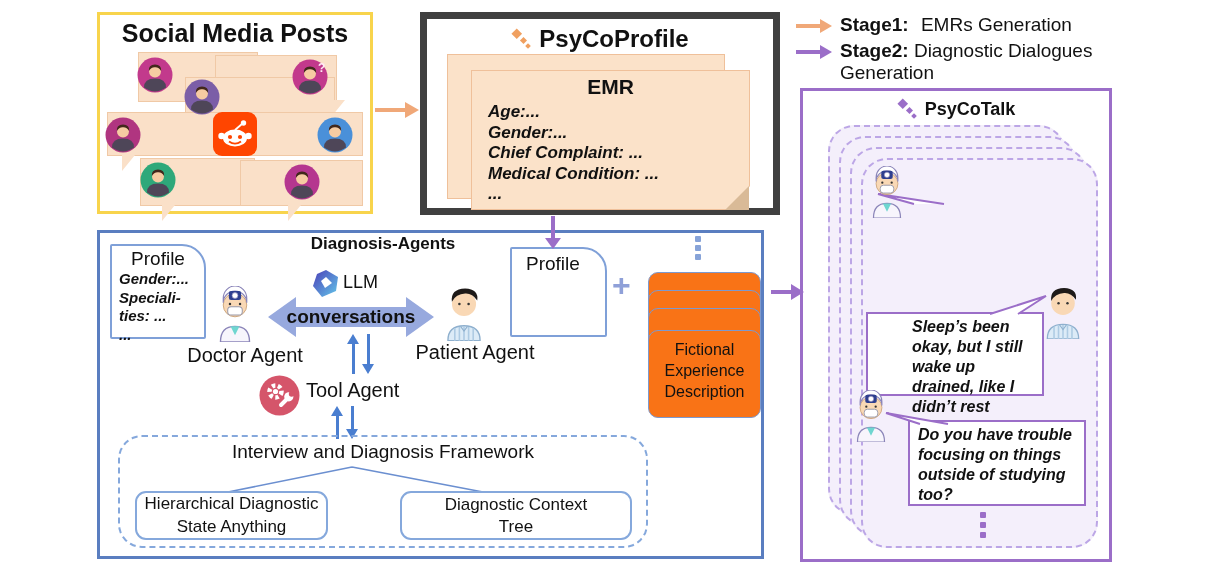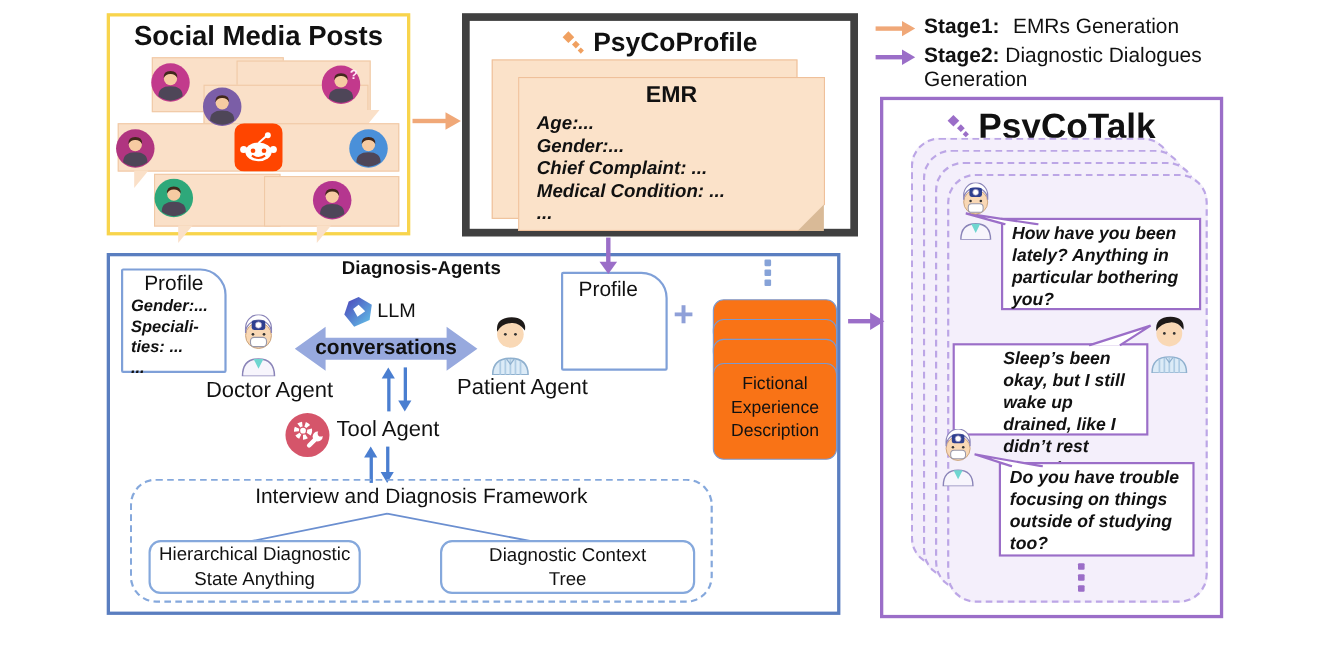--- a/index.html
+++ b/index.html
@@ -319,21 +319,21 @@
 
   <div class="panel" style="left:800px;top:88px;width:312px;height:474px;border:3px solid #9B6EC8;">
     <div class="abs" style="left:0;top:5px;width:100%;display:flex;align-items:center;justify-content:center;gap:4px;">
       <span>
         <svg width="24" height="26" viewBox="0 0 24 26">
           <rect x="2" y="4" width="7.5" height="7.5" fill="#9B6EC8" transform="rotate(45 5.75 7.75)"></rect>
           <rect x="10" y="12" width="5" height="5" fill="#9B6EC8" transform="rotate(45 12.5 14.5)"></rect>
           <rect x="15" y="18" width="4" height="4" fill="#9B6EC8" transform="rotate(45 17 20)"></rect>
         </svg>
       </span>
-      <span class="bold" style="font-size:32px;">PsyCoTalk</span>
+      <span class="bold" style="font-size:18px;">PsyCoTalk</span>
     </div>
 
     <div class="layer" style="left:25px;top:34px;"></div>
     <div class="layer" style="left:36px;top:45px;"></div>
     <div class="layer" style="left:47px;top:56px;"></div>
     <div class="layer" style="left:58px;top:67px;"></div>
 
     <div class="abs" style="left:63px;top:75px;width:42px;height:52px;z-index:6;">
       <svg width="42" height="52" viewBox="0 0 40 50">
         <path d="M7 50 Q7 36 20 36 Q33 36 33 50 Z" fill="#F7F5FC" stroke="#8A84B8" stroke-width="1.2"></path>
@@ -345,21 +345,20 @@
         <circle cx="15.5" cy="16" r="1.1" fill="#333"></circle>
           <circle cx="24.5" cy="16" r="1.1" fill="#333"></circle>
         <rect x="13.5" y="18.5" width="13" height="7.5" rx="3" fill="#fff" stroke="#99A" stroke-width="0.9"></rect>
       </svg>
     </div>
     <div class="tail" style="left:73px;top:97px;">
       <svg width="70" height="17" viewBox="0 0 70 17">
           <path d="M68 16 L2 6 L38 16" fill="#fff" stroke="#9B6EC8" stroke-width="2"></path>
         </svg>
     </div>
-    <div class="bubble" style="left:107px;top:107px;width:182px;height:84px;">How have you been lately? Anything in particular bothering you?</div>
 
     <div class="abs" style="left:237px;top:192px;width:46px;height:56px;z-index:6;">
       <svg width="46" height="56" viewBox="0 0 40 50">
         <path d="M6 50 Q6 37 20 37 Q34 37 34 50 Z" fill="#DCEBF7" stroke="#8FB0CE" stroke-width="1.2"></path>
         <path d="M12 39 L12 50 M16 38 L16 50 M20 37.5 L20 50 M24 38 L24 50 M28 39 L28 50" stroke="#AECBE3" stroke-width="1.4"></path>
         <path d="M17 37.5 L20 41.5 L23 37.5" fill="none" stroke="#8FB0CE"></path>
         <circle cx="20" cy="18" r="10.5" fill="#F9D8B5"></circle>
         <path d="M9.5 16 Q8 5 21 4.5 Q33 5 31.5 15 Q27 8.5 21 9 Q13 9.5 9.5 16 Z" fill="#1E1A18"></path>
         <circle cx="16" cy="18" r="1.1" fill="#333"></circle>
           <circle cx="24" cy="18" r="1.1" fill="#333"></circle>

